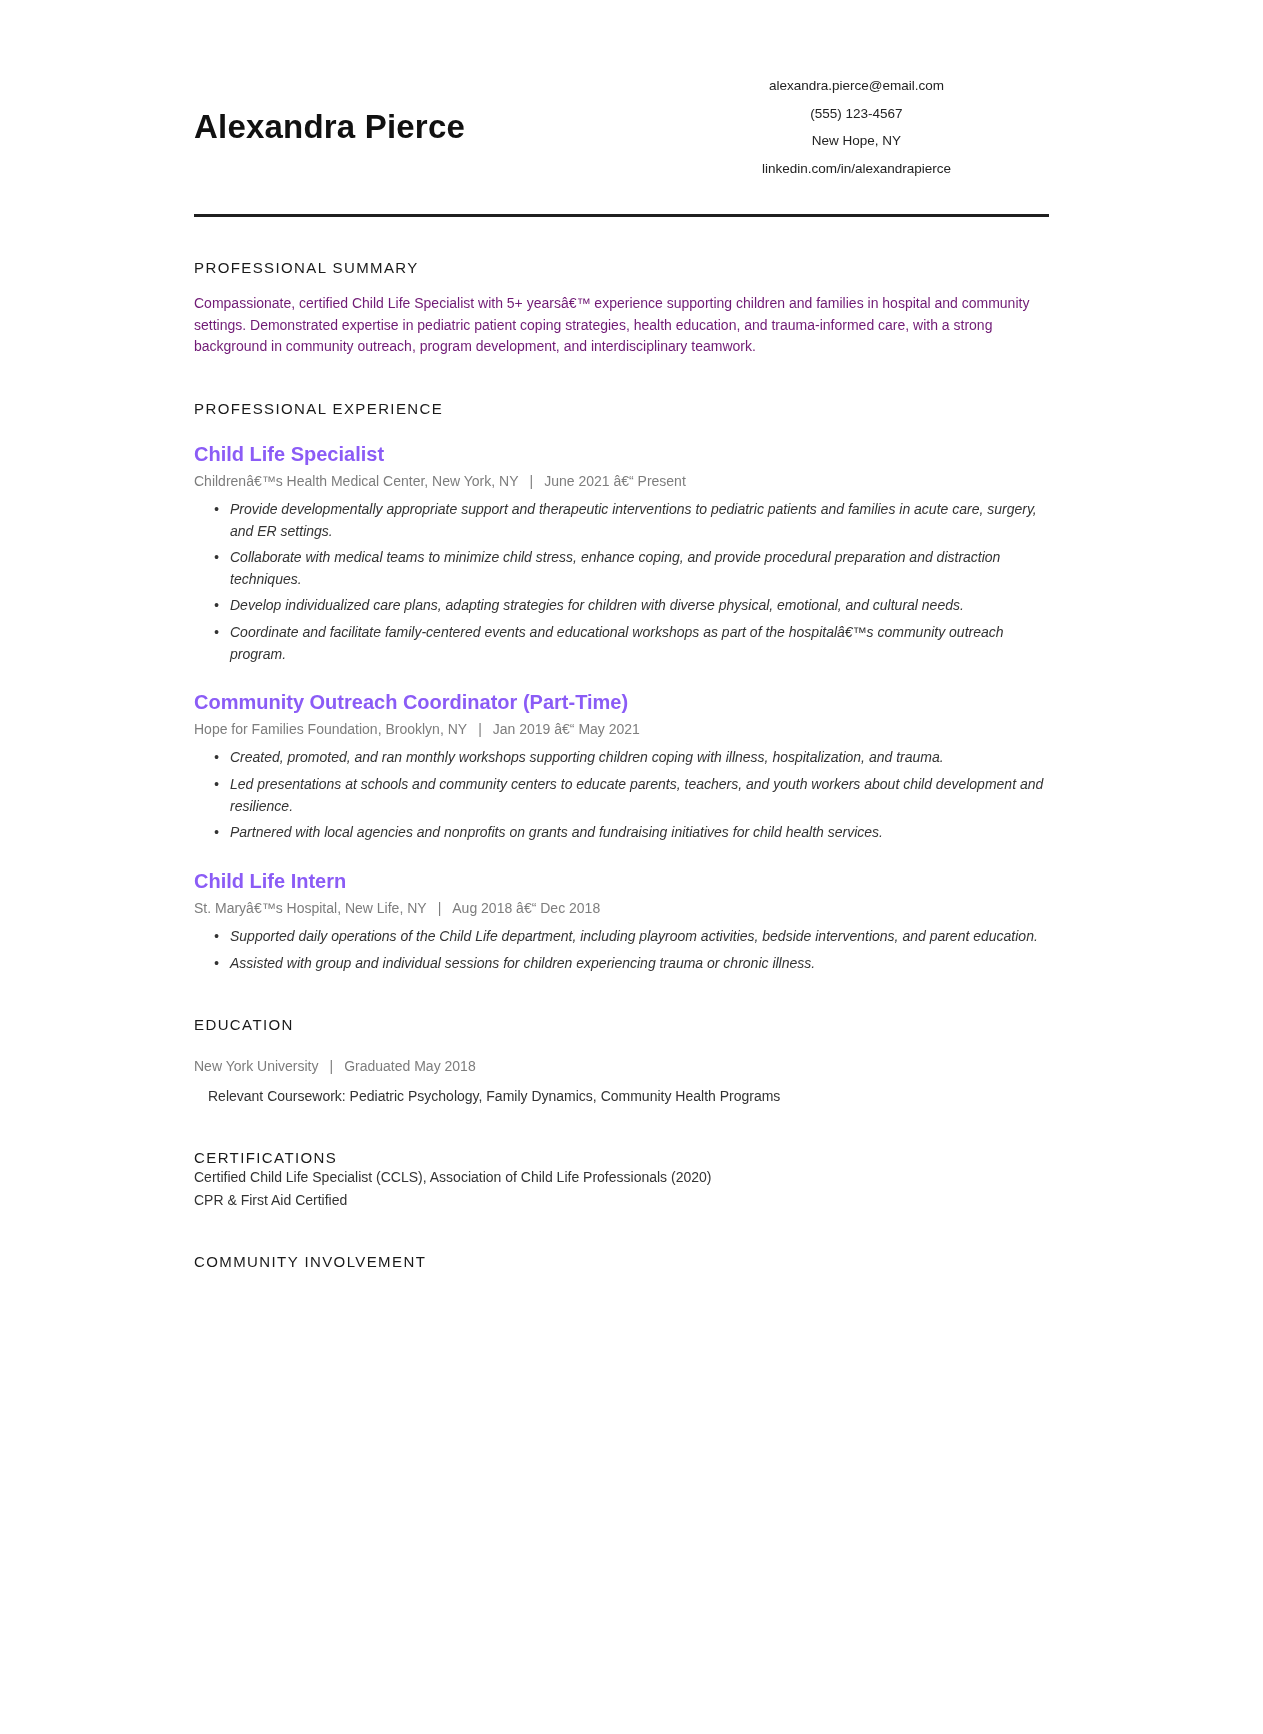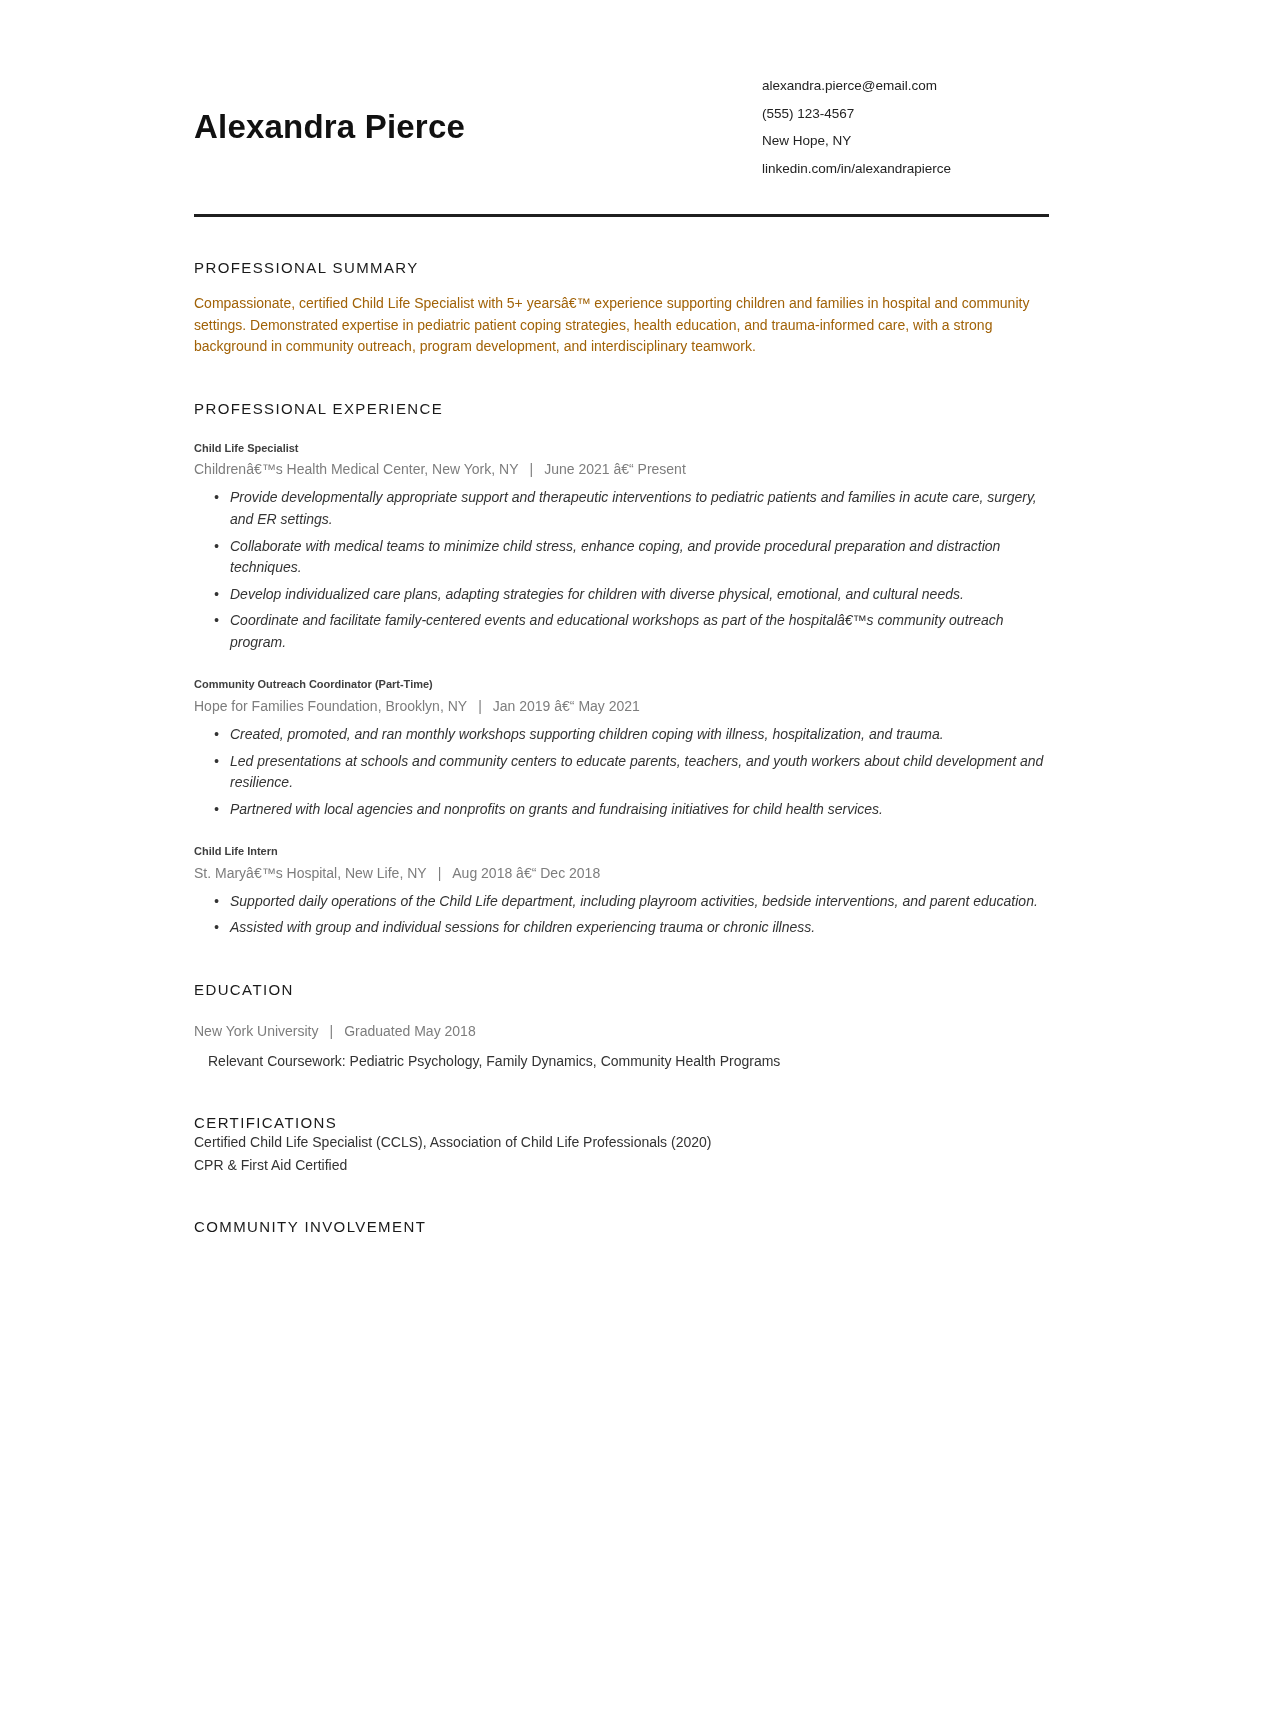--- a/index.html
+++ b/index.html
@@ -16,39 +16,39 @@
     overflow: hidden;
     padding: 78px 214px 0 194px;
   }
   
   .hdr { display: flex; justify-content: space-between; align-items: center; }
   .name {
     font-size: 33px; font-weight: 700; color: #111111;
     letter-spacing: 0.2px; margin: 0;
   }
   .contact { margin-right: 98px; font-size: 13.5px; color: #222222; }
-  .contact div { margin-bottom: 12px; line-height: 1.15; }
+  .contact div { margin-bottom: 12px; line-height: 1.15; text-align: center; }
   .contact div:last-child { margin-bottom: 0; }
   .rule {
     border: none; border-top: 3px solid #1f1f1f;
     margin: 38px 0 0 0;
   }
   
   .sec-h {
     font-size: 15px; font-weight: 400; color: #1a1a1a;
     letter-spacing: 1.4px; margin: 42px 0 0 0;
   }
   .body-text {
-    font-size: 14px; line-height: 21.6px; color: #a16207;
+    font-size: 14px; line-height: 21.6px; color: #701a75;
     margin: 17px 0 0 0;
   }
   
   .entry { margin-top: 24px; }
   .entry-title {
-    font-size: 11px; font-weight: 700; color: #404040;
+    font-size: 20px; font-weight: 700; color: #8b5cf6;
     margin: 0; line-height: 1.3;
   }
   .entry-meta {
     font-size: 14px; color: #7d7d7d; margin-top: 5px; line-height: 1.3;
   }
   .entry-meta .pipe { margin: 0 11px; }
   ul.bullets {
     list-style: none; margin: 9px 0 0 0; padding: 0 0 0 36px;
   }
   ul.bullets li {

